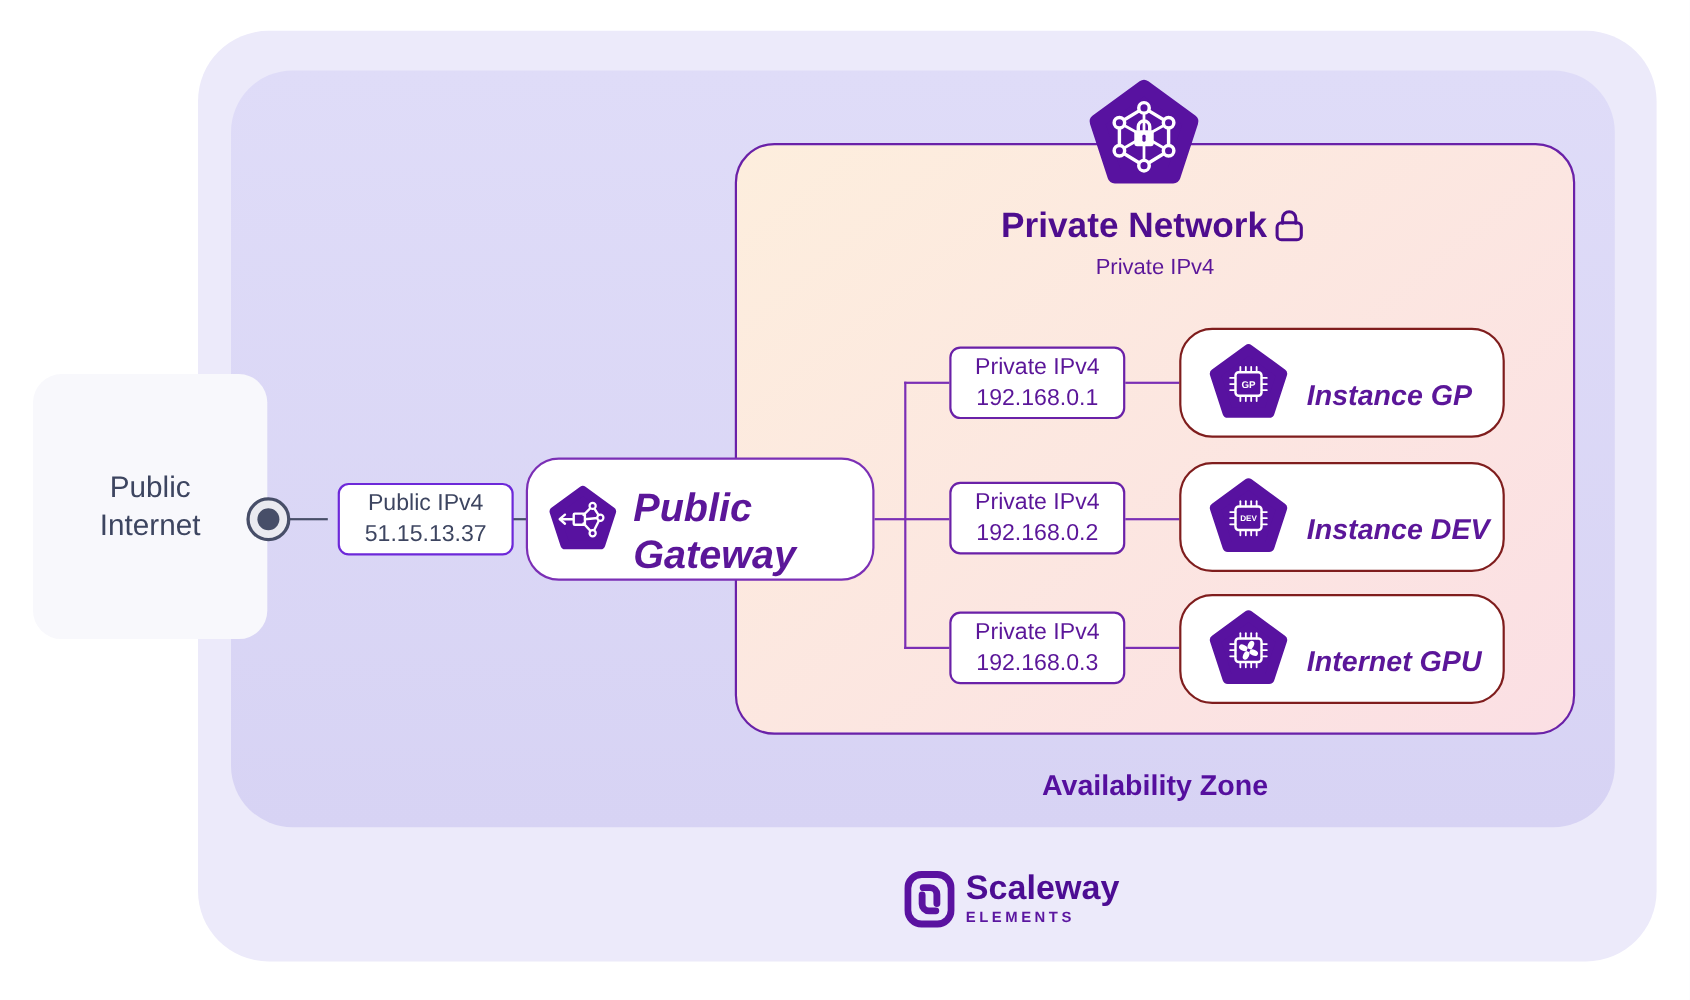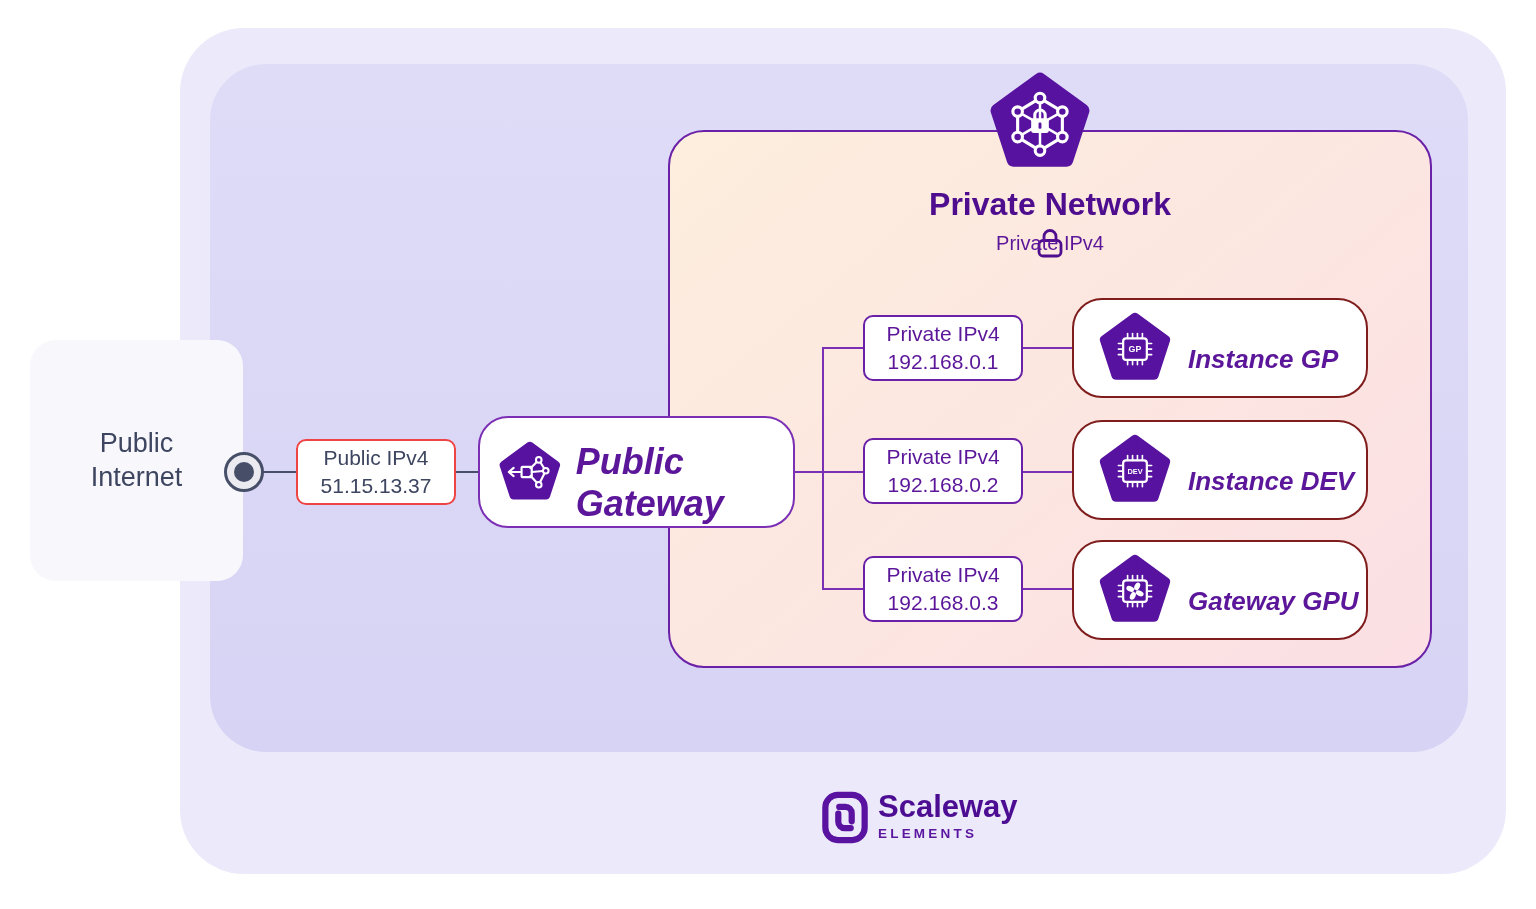--- a/index.html
+++ b/index.html
@@ -45,21 +45,21 @@
     background: #eaeaf0; border: 3px solid #474e68; border-radius: 50%;
     display: flex; align-items: center; justify-content: center;
   }
   .endpoint-dot .inner { width: 20px; height: 20px; border-radius: 50%; background: #474e68; }
 
   .ip-box {
     width: 160px; height: 66px; background: #ffffff; border-radius: 10px;
     display: flex; flex-direction: column; align-items: center; justify-content: center;
     font-size: 21px; line-height: 1.35;
   }
-  .ip-box.public { left: 296px; top: 439px; border: 2px solid #ef4444; color: #3d4560; }
+  .ip-box.public { left: 307px; top: 439px; border: 2px solid #6d28d9; color: #3d4560; }
   .ip-box.private { border: 2px solid #6a21a8; color: #5b1699; }
 
   .gateway-box {
     left: 478px; top: 416px; width: 317px; height: 112px;
     background: #ffffff; border: 2px solid #7b2fb5; border-radius: 30px;
     display: flex; align-items: center; gap: 14px; padding-left: 18px;
   }
   .gateway-label, .instance-label {
     font-style: italic; font-weight: bold; color: #5b1699; margin-top: 22px;
   }
@@ -68,21 +68,21 @@
   .instance-box {
     left: 1072px; width: 296px; height: 100px;
     background: #ffffff; border: 2px solid #7f1d1d; border-radius: 30px;
     display: flex; align-items: center; gap: 16px; padding-left: 24px;
   }
   .instance-label { font-size: 26px; }
 
   
   .pn-title-row {
     left: 668px; top: 186px; width: 764px;
-    display: flex; align-items: center; justify-content: center; gap: 2px; flex-direction: column;
+    display: flex; align-items: center; justify-content: center; gap: 2px;
   }
   .pn-title { font-size: 32px; font-weight: bold; color: #4e0d8e; }
   .pn-subtitle {
     left: 668px; top: 232px; width: 764px; text-align: center;
     font-size: 20px; color: #5b1699;
   }
   .pn-top-icon { left: 988px; top: 70px; }
 
   .az-label {
     left: 668px; top: 699px; width: 764px; text-align: center;
@@ -265,23 +265,24 @@
           <line x1="66" y1="59" x2="72.5" y2="59"></line>
       </g>
       <g fill="#ffffff">
         <ellipse cx="50" cy="44.5" rx="3.6" ry="5.6" transform="rotate(25 50 51.5)"></ellipse>
         <ellipse cx="50" cy="44.5" rx="3.6" ry="5.6" transform="rotate(115 50 51.5)"></ellipse>
         <ellipse cx="50" cy="44.5" rx="3.6" ry="5.6" transform="rotate(205 50 51.5)"></ellipse>
         <ellipse cx="50" cy="44.5" rx="3.6" ry="5.6" transform="rotate(295 50 51.5)"></ellipse>
       </g>
       <circle cx="50" cy="51.5" r="1.8" fill="#5812a0"></circle>
     </svg>
-    <span class="instance-label">Gateway GPU</span>
-  </div>
-
+    <span class="instance-label">Internet GPU</span>
+  </div>
+
+  <div class="abs az-label">Availability Zone</div>
 
   <div class="abs logo-group">
     <svg width="46" height="53" viewBox="0 0 48 54">
       <rect x="3.5" y="3.5" width="41" height="47" rx="13" fill="none" stroke="#5a12a0" stroke-width="6.5"></rect>
       <path d="M18,16 h6.5 a6.5,6.5 0 0 1 6.5,6.5 v8.5" fill="none" stroke="#5a12a0" stroke-width="6.5" stroke-linecap="round"></path>
       <path d="M30,38 h-6.5 a6.5,6.5 0 0 1 -6.5,-6.5 v-8.5" fill="none" stroke="#5a12a0" stroke-width="6.5" stroke-linecap="round"></path>
     </svg>
     <div class="logo-text">
       <div class="brand">Scaleway</div>
       <div class="product">ELEMENTS</div>

